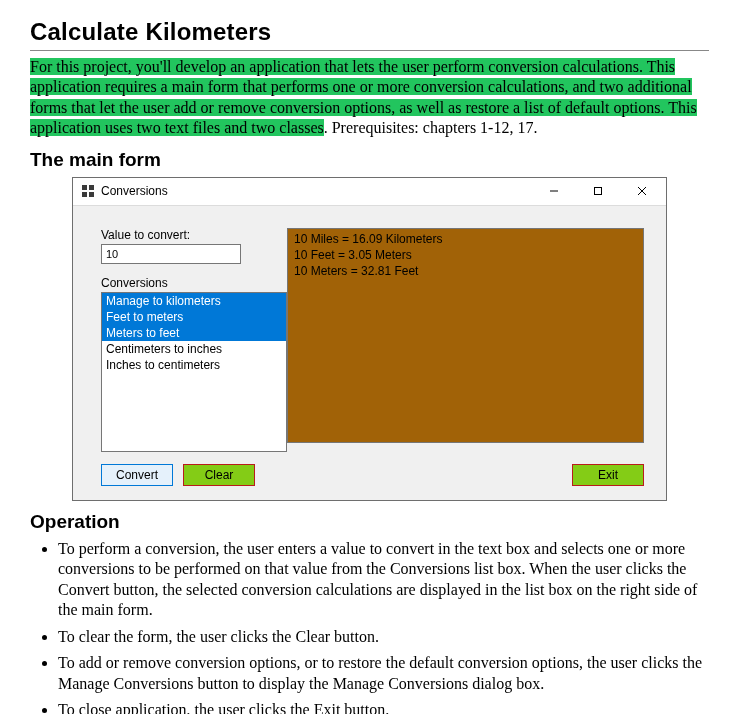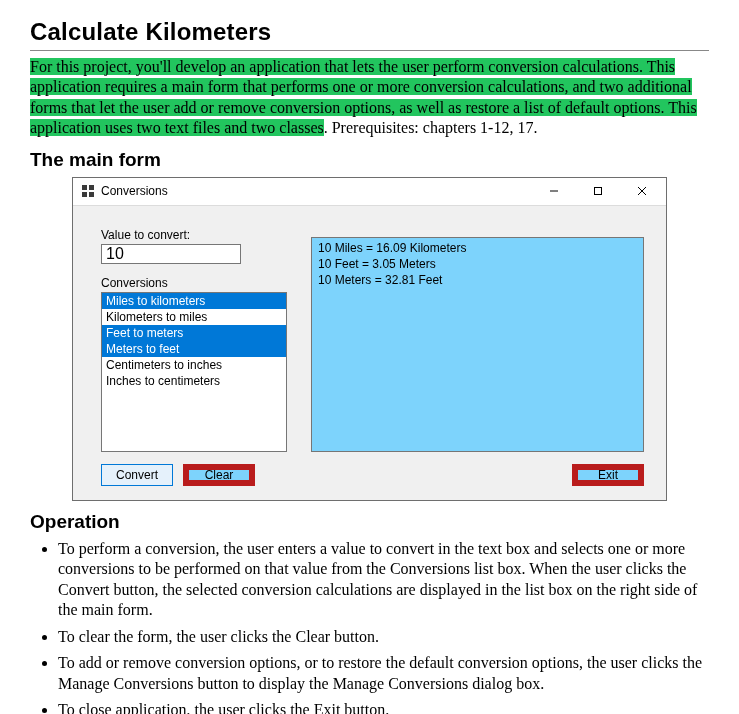--- a/index.html
+++ b/index.html
@@ -68,72 +68,70 @@
     align-items: center;
     justify-content: center;
     color: #111;
   }
   .win-btn svg { display:block; }
   .win-client {
     padding: 22px 22px 14px 28px;
   }
   .row-top {
     display: flex;
-    gap: 24px;
-    align-items: flex-end;
   }
   .col-left { width: 186px; }
   .col-right { flex: 1 1 auto; }
   .lbl { margin-bottom: 2px; }
   .textbox {
     width: 140px;
     height: 20px;
     border: 1px solid #767676;
     background: #fff;
     padding: 1px 4px;
     font-family: inherit;
-    font-size: 16px;
+    font-size: 11px;
   }
   .lbl-conv { margin-top: 12px; }
   .listbox {
     border: 1px solid #767676;
     background: #fff;
     height: 160px;
     overflow: hidden;
   }
   .listbox .item {
     padding: 0 4px;
     line-height: 16px;
     height: 16px;
     white-space: nowrap;
   }
   .listbox .item.sel {
     background: #0078d7;
     color: #fff;
   }
   .outputbox {
     border: 1px solid #767676;
-    background: #7dd3fc;
+    background: #a16207;
     height: 215px;
     padding: 2px 6px;
     line-height: 16px;
   }
   .outputbox div { white-space: nowrap; }
   .btn-row {
     display: flex;
     align-items: center;
     margin-top: 12px;
     gap: 10px;
   }
   .btn {
     height: 22px;
     min-width: 72px;
     padding: 0 10px;
-    border: 6px solid #b91c1c;
-    background: #7dd3fc;
+    border: 1px solid #b91c1c;
+    background: #84cc16;
     font-family: inherit;
     font-size: 12px;
     display: inline-flex;
     align-items: center;
     justify-content: center;
   }
   .btn.default {
     border: 1.5px solid #0078d7;
     background: #e5f1fb;
   }
@@ -190,22 +188,21 @@
         </svg>
     </span>
   </div>
   <div class="win-client">
     <div class="row-top">
       <div class="col-left">
         <div class="lbl">Value to convert:</div>
         <input class="textbox" type="text" value="10" style="">
         <div class="lbl lbl-conv">Conversions</div>
         <div class="listbox" id="conv-list">
-            <div class="item sel">Miles to kilometers</div>
-            <div class="item">Kilometers to miles</div>
+            <div class="item sel">Manage to kilometers</div>
             <div class="item sel">Feet to meters</div>
             <div class="item sel">Meters to feet</div>
             <div class="item">Centimeters to inches</div>
             <div class="item">Inches to centimeters</div>
           </div>
       </div>
       <div class="col-right">
         <div class="outputbox" id="output-box">
             <div>10 Miles = 16.09 Kilometers</div>
             <div>10 Feet = 3.05 Meters</div>

